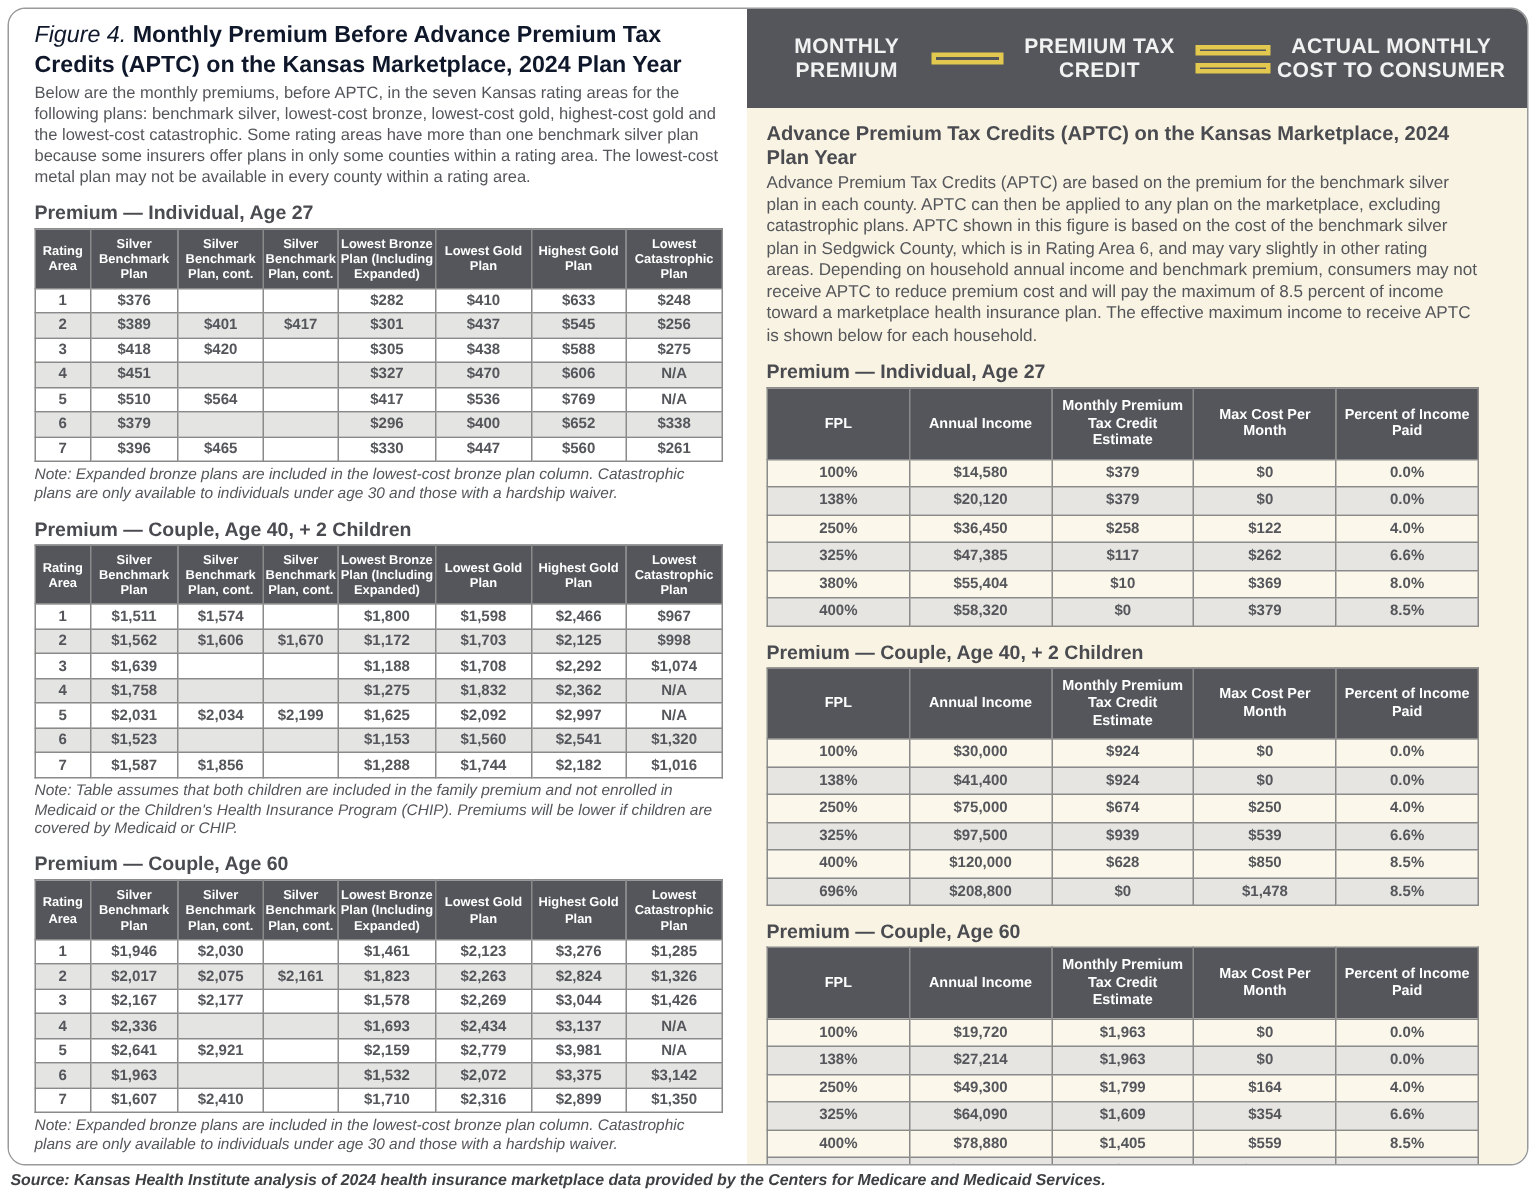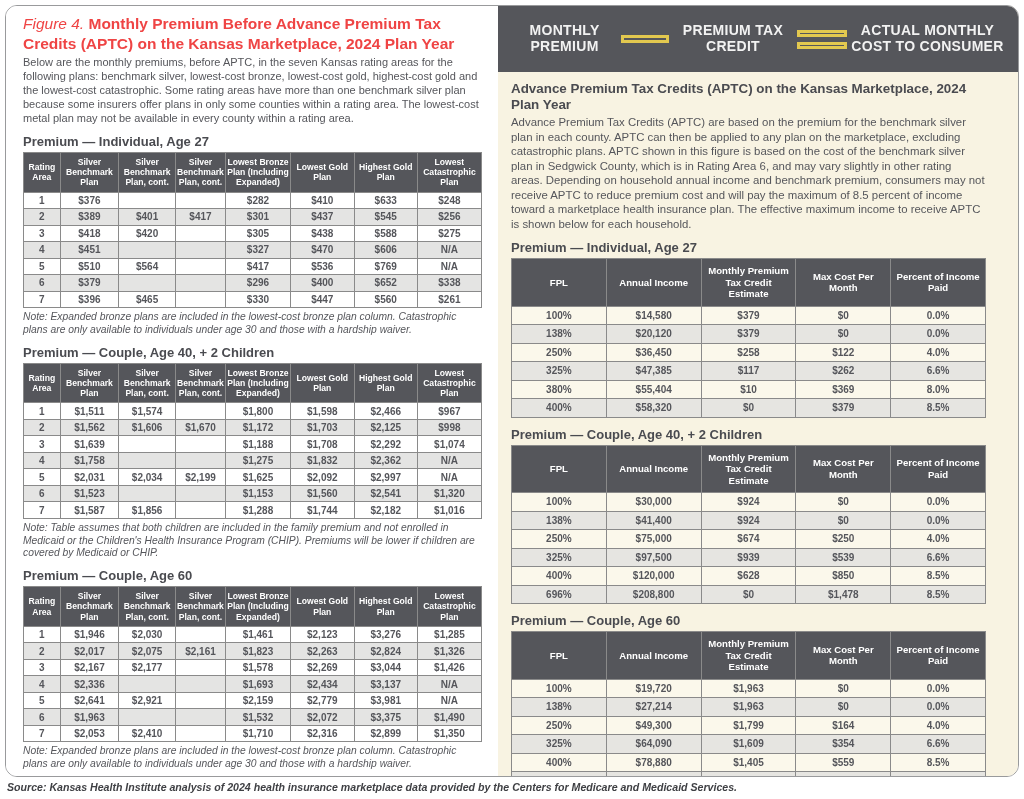--- a/index.html
+++ b/index.html
@@ -14,21 +14,21 @@
     position:absolute; left:5px; top:5px;
     width:1014px; height:772px;
     border:1.5px solid #999a9c;
     border-radius:12px;
     overflow:hidden;
     display:flex;
     background:#ffffff;
   }
   
   .left-panel { width:492px; padding:8px 16px 0 17px; background:#ffffff; }
-  .fig-title { font-size:15.5px; line-height:1.27; font-weight:700; color:#ef4444; }
+  .fig-title { font-size:15.5px; line-height:1.27; font-weight:700; color:#0f172a; }
   .fig-label { font-style:italic; font-weight:400; }
   .intro { font-size:11px; line-height:1.27; margin-top:3px; color:#55565b; }
   .tbl-title { font-size:13px; font-weight:700; color:#4a4b50; margin:8px 0 3px; }
   table { width:100%; border-collapse:collapse; table-layout:fixed; }
   .ltable, .rtable { border:1px solid #6f7074; }
   .ltable th {
     background:#55565b; color:#fff; font-size:8.6px; font-weight:700;
     line-height:1.18; padding:4px 1px; border:1px solid #8a8a8a;
     text-align:center; vertical-align:middle;
   }
@@ -339,25 +339,25 @@
               <td>N/A</td>
             </tr>
             <tr>
               <td>6</td>
               <td>$1,963</td>
               <td></td>
               <td></td>
               <td>$1,532</td>
               <td>$2,072</td>
               <td>$3,375</td>
-              <td>$1,490</td>
+              <td>$3,142</td>
             </tr>
             <tr>
               <td>7</td>
-              <td>$2,053</td>
+              <td>$1,607</td>
               <td>$2,410</td>
               <td></td>
               <td>$1,710</td>
               <td>$2,316</td>
               <td>$2,899</td>
               <td>$1,350</td>
             </tr>
           </tbody>
       </table>
       <div class="tbl-note">Note: Expanded bronze plans are included in the lowest-cost bronze plan column. Catastrophic plans are only available to individuals under age 30 and those with a hardship waiver.</div>

